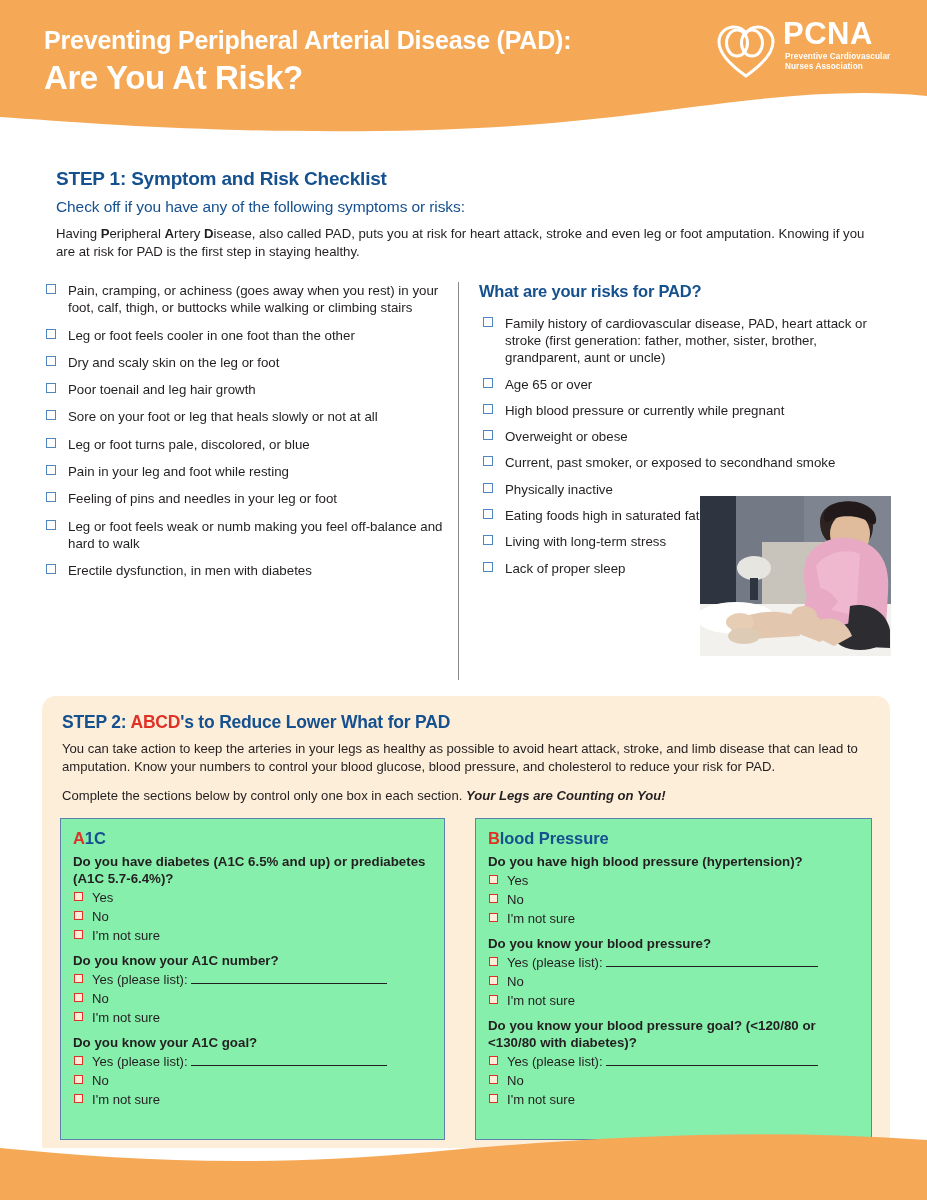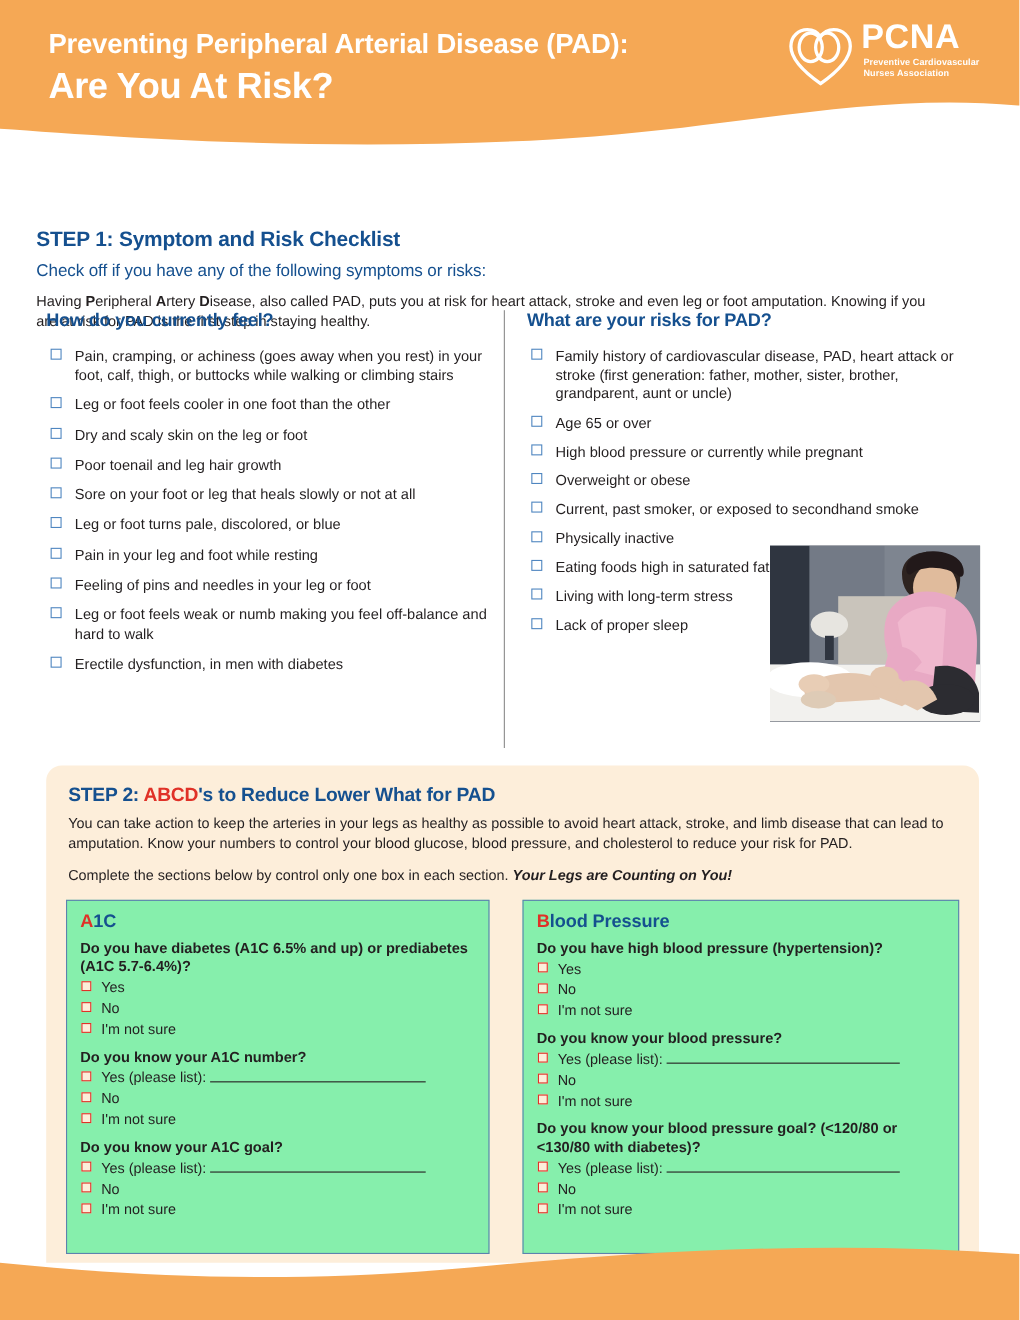--- a/index.html
+++ b/index.html
@@ -31,21 +31,21 @@
     line-height: 1;
   }
   .logo-sub1, .logo-sub2 {
     position: absolute; left: 70px; color: #ffffff;
     font-size: 8.2px; font-weight: bold; letter-spacing: 0.1px; line-height: 1.25;
   }
   .logo-sub1 { top: 32px; }
   .logo-sub2 { top: 42px; }
 
   
-  .step1 { position: absolute; top: 168px; left: 33px; width: 848px; margin-top: 40px; }
+  .step1 { position: absolute; top: 168px; left: 56px; width: 848px; }
   .step1-title {
     color: #15508f; font-size: 19px; font-weight: bold; letter-spacing: -0.2px;
     line-height: 1.2;
   }
   .step1-sub {
     color: #15508f; font-size: 15.5px; font-weight: normal; margin-top: 6px;
     letter-spacing: -0.1px; line-height: 1.25;
   }
   .step1-intro {
     color: #231f20; font-size: 13.2px; margin-top: 9px; line-height: 1.38;
@@ -162,21 +162,20 @@
   <div class="step1">
     <div class="step1-title">STEP 1: Symptom and Risk Checklist</div>
     <div class="step1-sub">Check off if you have any of the following symptoms or risks:</div>
     <div class="step1-intro"><span>Having </span><b>P</b><span>eripheral </span><b>A</b><span>rtery </span><b>D</b><span>isease, also called PAD, puts you at risk for heart attack, stroke and even leg or foot amputation. Knowing if you are at risk for PAD is the first step in staying healthy.</span></div>
   </div>
 
   <div class="cols">
     <div class="col-divider"></div>
 
     <div class="col-left">
-      <div class="col-head">How do you currently feel?</div>
       <div>
           <div class="chk-item"><span class="cbox-blue"></span><span>Pain, cramping, or achiness (goes away when you rest) in your foot, calf, thigh, or buttocks while walking or climbing stairs</span></div>
           <div class="chk-item"><span class="cbox-blue"></span><span>Leg or foot feels cooler in one foot than the other</span></div>
           <div class="chk-item"><span class="cbox-blue"></span><span>Dry and scaly skin on the leg or foot</span></div>
           <div class="chk-item"><span class="cbox-blue"></span><span>Poor toenail and leg hair growth</span></div>
           <div class="chk-item"><span class="cbox-blue"></span><span>Sore on your foot or leg that heals slowly or not at all</span></div>
           <div class="chk-item"><span class="cbox-blue"></span><span>Leg or foot turns pale, discolored, or blue</span></div>
           <div class="chk-item"><span class="cbox-blue"></span><span>Pain in your leg and foot while resting</span></div>
           <div class="chk-item"><span class="cbox-blue"></span><span>Feeling of pins and needles in your leg or foot</span></div>
           <div class="chk-item"><span class="cbox-blue"></span><span>Leg or foot feels weak or numb making you feel off-balance and hard to walk</span></div>

